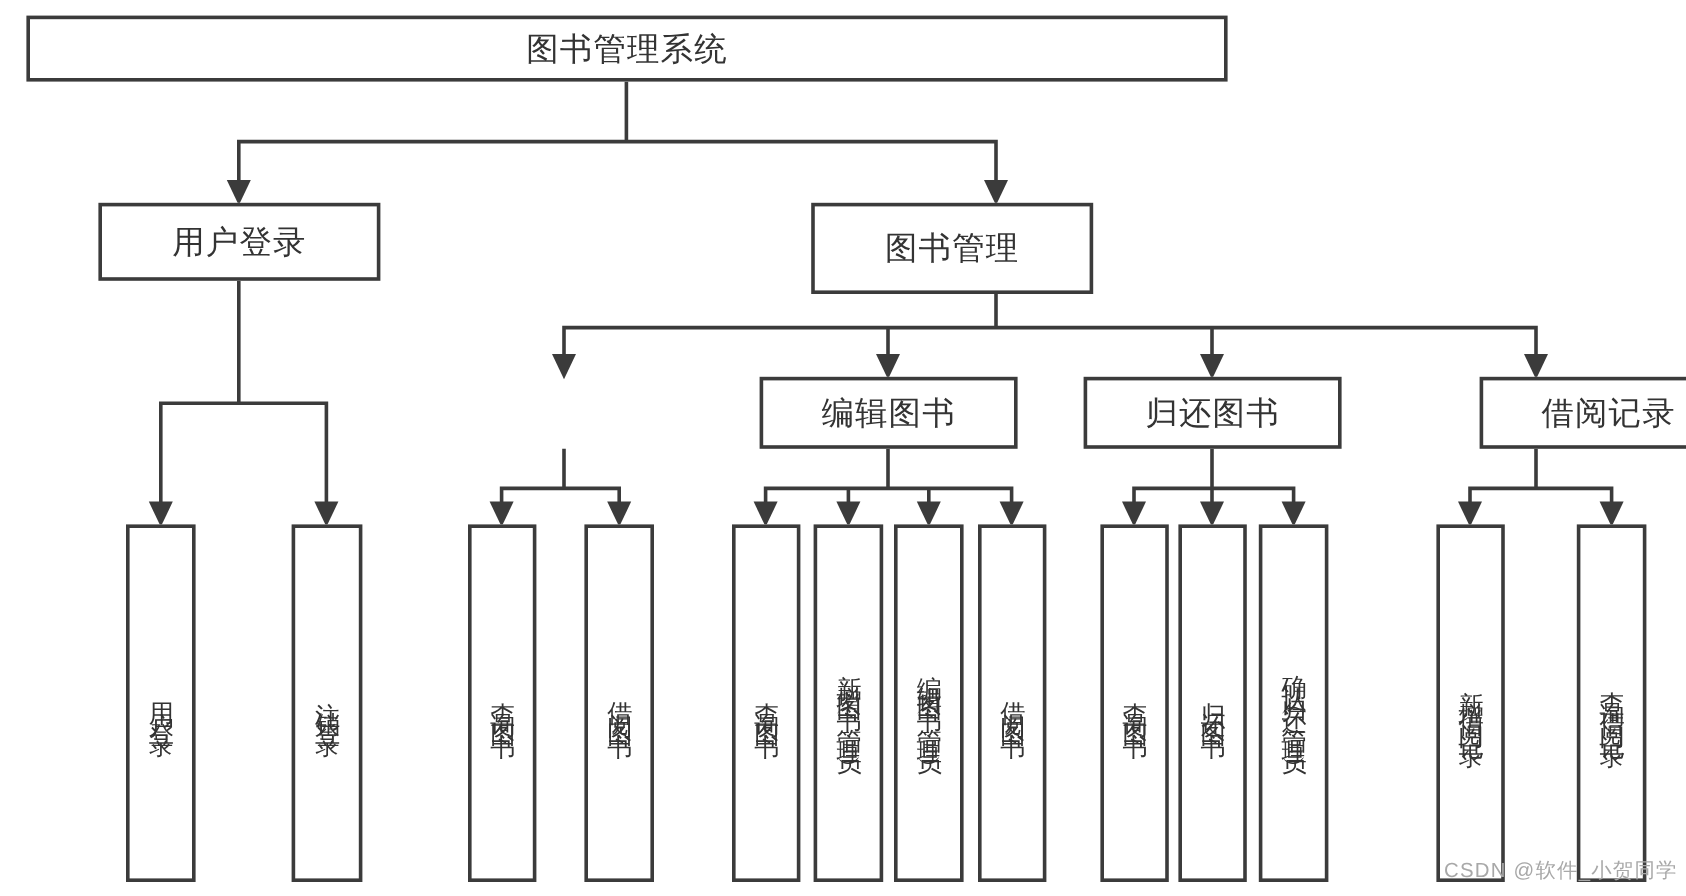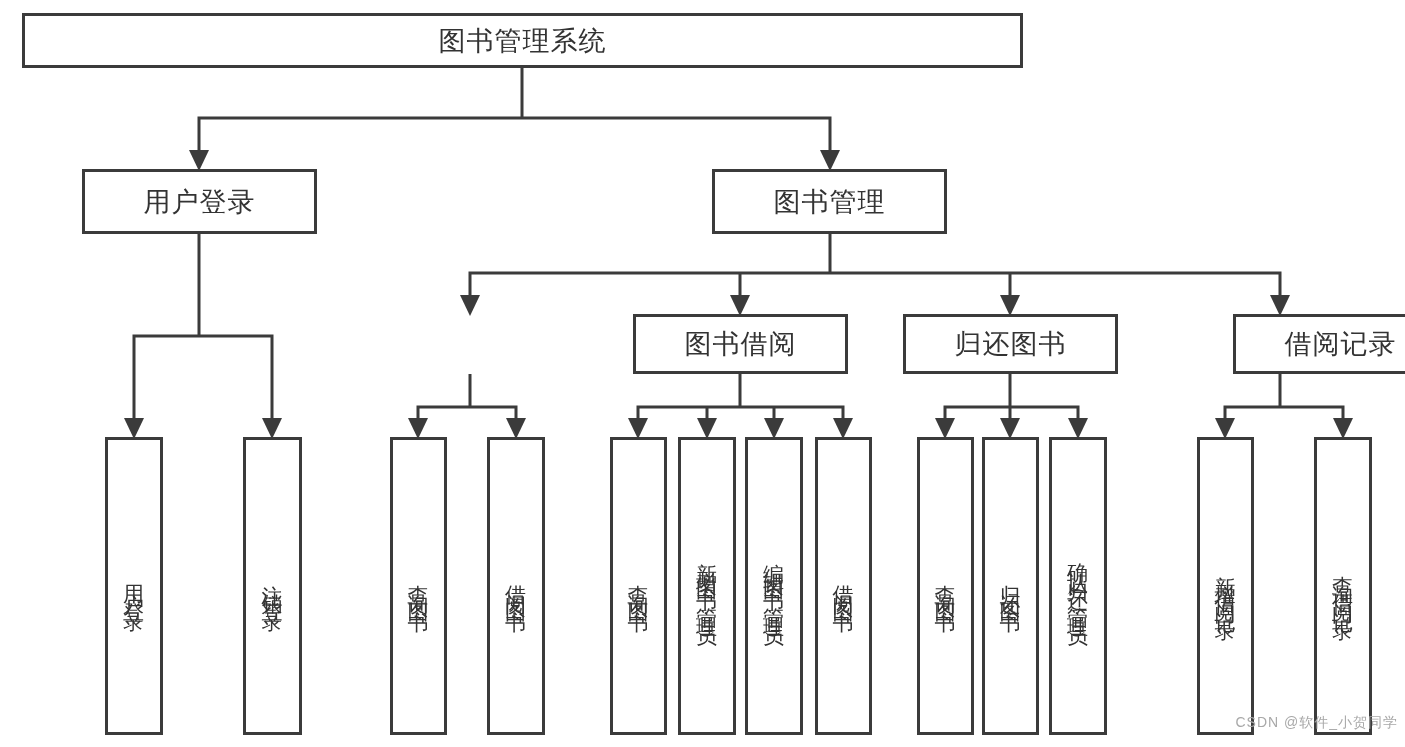--- a/index.html
+++ b/index.html
@@ -37,21 +37,21 @@
     writing-mode: vertical-rl;
     text-orientation: mixed;
     font-size: 21px;
     letter-spacing: 9px;
     line-height: 1;
   }
   #watermark {
     position: absolute;
     top: 714px;
     right: 7px;
-    font-size: 14px;
+    font-size: 17px;
     color: #a8a8a8;
     letter-spacing: 1px;
     white-space: nowrap;
   }
 </style>
 </head>
 <body>
 
 <div id="stage">
 
@@ -91,26 +91,26 @@
     <polygon points="1333,418 1353,418 1343,439"></polygon>
   </svg>
 
   <div class="box hnode" style="left:22px; top:13px; width:1001px; height:55px">
     <span>图书管理系统</span>
   </div>
 
   <div class="box hnode" style="left:82px; top:169px; width:235px; height:65px">
     <span>用户登录</span>
   </div>
-  <div class="box hnode" style="left:712px; top:169px; width:235px; height:65px">
+  <div class="box hnode" style="left:676px; top:169px; width:235px; height:76px">
     <span>图书管理</span>
   </div>
 
   <div class="box hnode" style="left:633px; top:314px; width:215px; height:60px">
-    <span>图书借阅</span>
+    <span>编辑图书</span>
   </div>
   <div class="box hnode" style="left:903px; top:314px; width:215px; height:60px">
     <span>归还图书</span>
   </div>
   <div class="box hnode" style="left:1233px; top:314px; width:215px; height:60px">
     <span>借阅记录</span>
   </div>
 
   <div class="box leaf" style="left:105px; top:437px; width:58px; height:298px">
     <span>用户登录</span>

